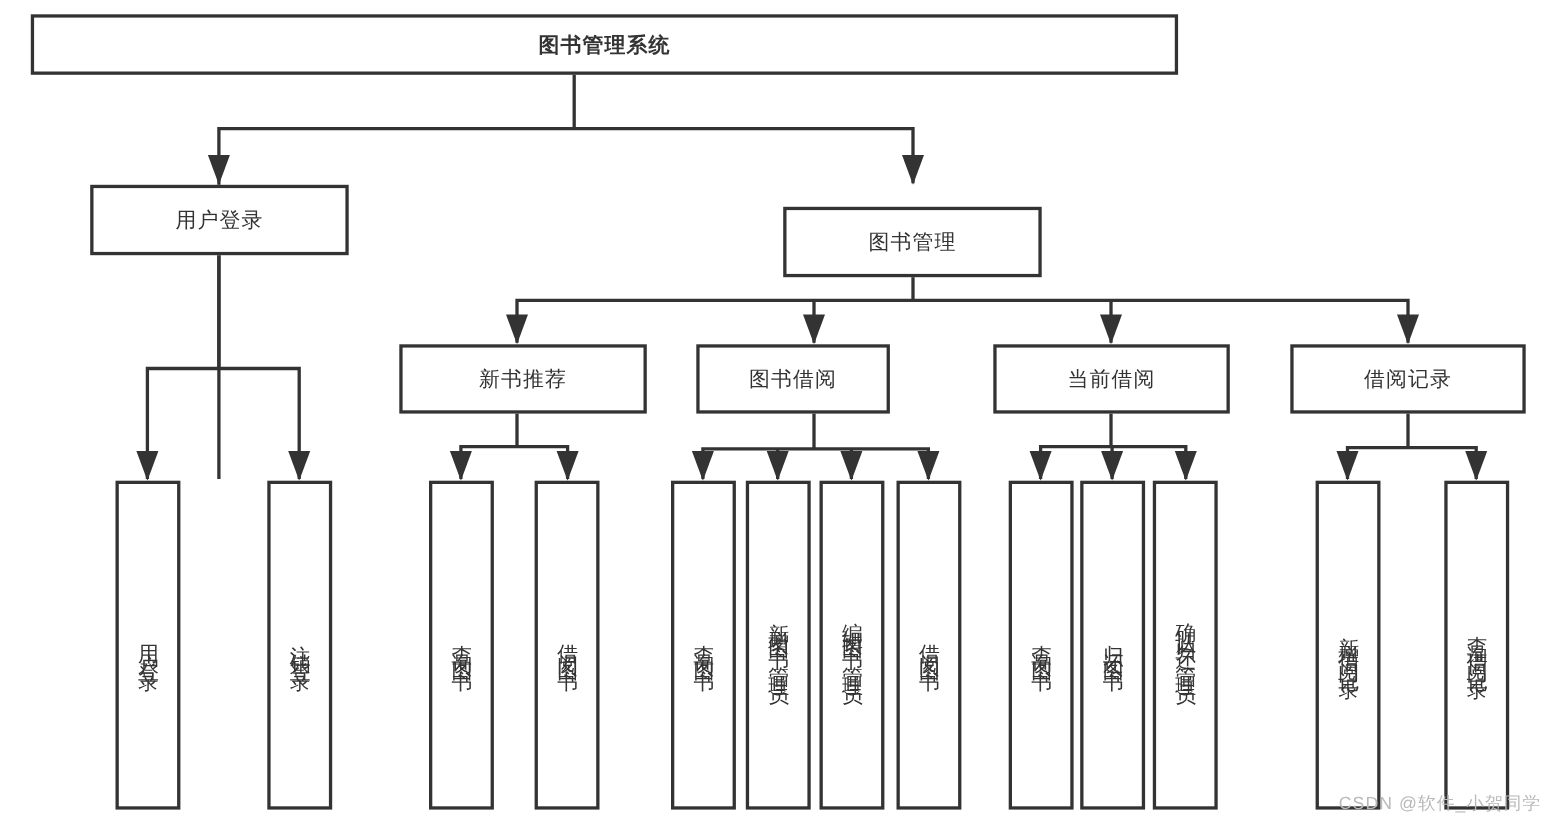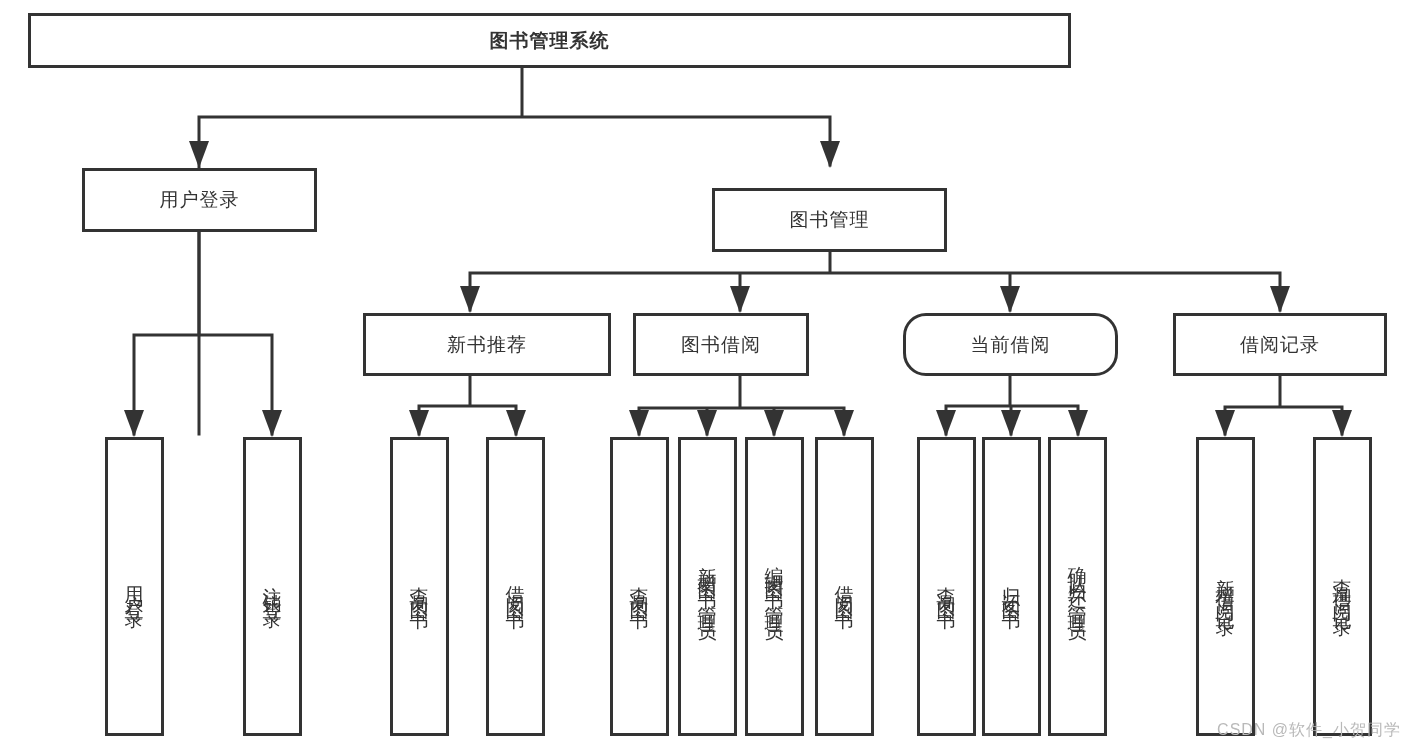--- a/index.html
+++ b/index.html
@@ -46,23 +46,23 @@
   .leaf span{
     writing-mode:vertical-rl;
     text-orientation:mixed;
     letter-spacing:8px;
     line-height:1;
   }
   
   #n-root {left:28px; top:13px; width:1043px; height:55px;font-weight:bold;}
   #n-login{left:82px; top:168px; width:235px; height:64px;}
   #n-mgmt {left:712px;top:168px; width:235px; height:64px;margin-top:20px;}
-  #n-rec  {left:363px;top:313px; width:248px; height:63px;}
+  #n-rec  {left:363px;top:313px; width:225px; height:63px;}
   #n-bor  {left:633px;top:313px; width:176px; height:63px;}
-  #n-cur  {left:903px;top:313px; width:215px; height:63px;border-radius:23px;}
+  #n-cur  {left:903px;top:313px; width:215px; height:63px;}
   #n-hist {left:1173px;top:313px;width:214px; height:63px;}
   
   #lf-1 {left:105px;}  #lf-2 {left:243px;}
   #lf-3 {left:390px;}  #lf-4 {left:486px;}
   #lf-5 {left:610px;}  #lf-6 {left:678px;}
   #lf-7 {left:745px;}  #lf-8 {left:815px;}
   #lf-9 {left:917px;}  #lf-10{left:982px;}
   #lf-11{left:1048px;}
   #lf-12{left:1196px;} #lf-13{left:1313px;}
   #watermark{

